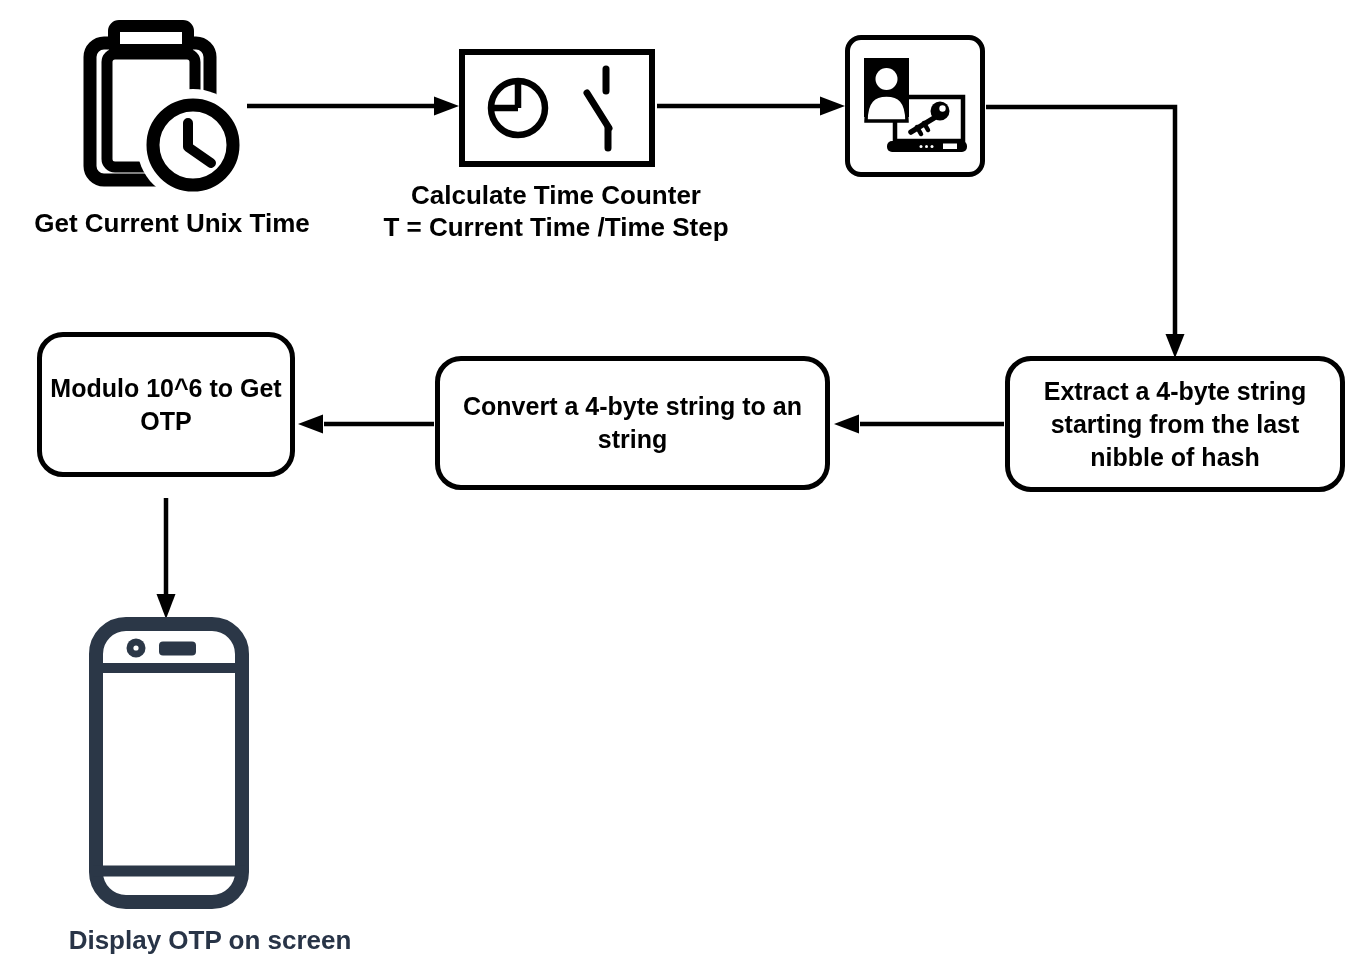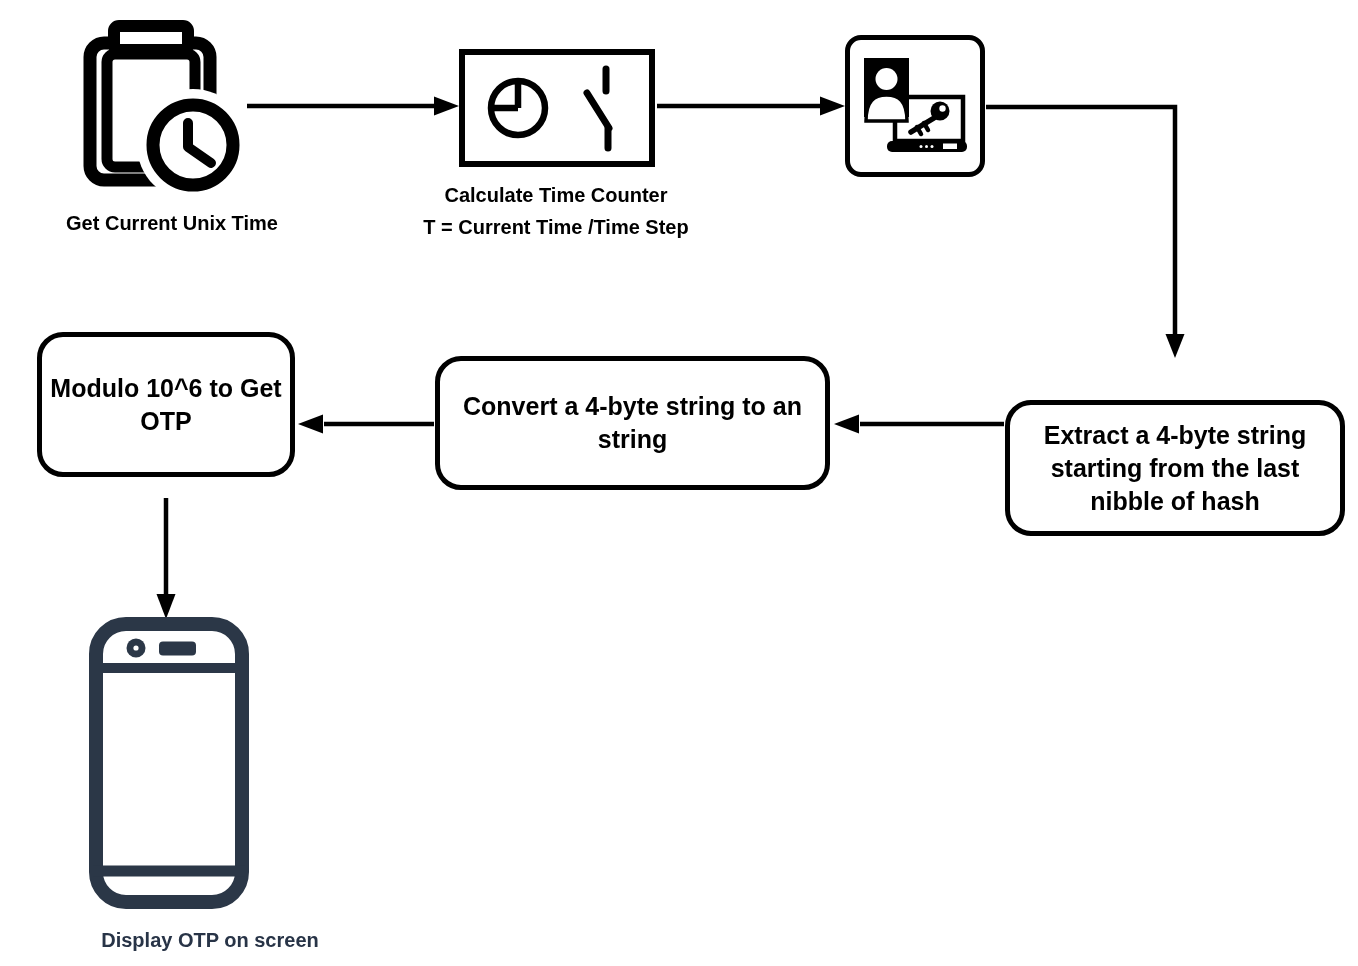--- a/index.html
+++ b/index.html
@@ -17,21 +17,21 @@
   .square-node{
     box-sizing:border-box;border:5px solid #000;border-radius:16px;background:#fff;
   }
   .round-node{
     box-sizing:border-box;border:5px solid #000;border-radius:26px;background:#fff;
     display:flex;flex-direction:column;align-items:center;justify-content:center;
     font-weight:bold;font-size:25px;line-height:33px;color:#000;text-align:center;
   }
   .round-node div{white-space:nowrap;}
   .caption{
-    font-weight:bold;font-size:20px;line-height:32px;color:#000;
+    font-weight:bold;font-size:26px;line-height:32px;color:#000;
     text-align:center;z-index:1;
   }
   .caption div{white-space:nowrap;}
   .phone-caption{color:#283447;}
   .stroke-black{stroke:#000;fill:none;}
   .phone-ink{stroke:#2b3747;}
 </style>
 </head>
 <body>
 
@@ -105,21 +105,21 @@
       <circle cx="90" cy="71" r="9.5" fill="#000"></circle>
       <circle cx="92.5" cy="68.5" r="3.2" fill="#fff"></circle>
       <rect x="37" y="101" width="80" height="11" rx="5" fill="#000"></rect>
       <circle cx="71" cy="106.5" r="1.5" fill="#fff"></circle>
       <circle cx="76.5" cy="106.5" r="1.5" fill="#fff"></circle>
       <circle cx="82" cy="106.5" r="1.5" fill="#fff"></circle>
       <rect x="93" y="103.5" width="14" height="5.5" fill="#fff"></rect>
     </svg>
   </div>
 
-  <div class="abs node round-node" style="left:1005px;top:356px;width:340px;height:136px;margin-top:44px;">
+  <div class="abs node round-node" style="left:1005px;top:356px;width:340px;height:136px;">
     <div>Extract a 4-byte string</div>
     <div>starting from the last</div>
     <div>nibble of hash</div>
   </div>
 
   <div class="abs node round-node" style="left:435px;top:356px;width:395px;height:134px;">
     <div>Convert a 4-byte string to an</div>
     <div>string</div>
   </div>
 

